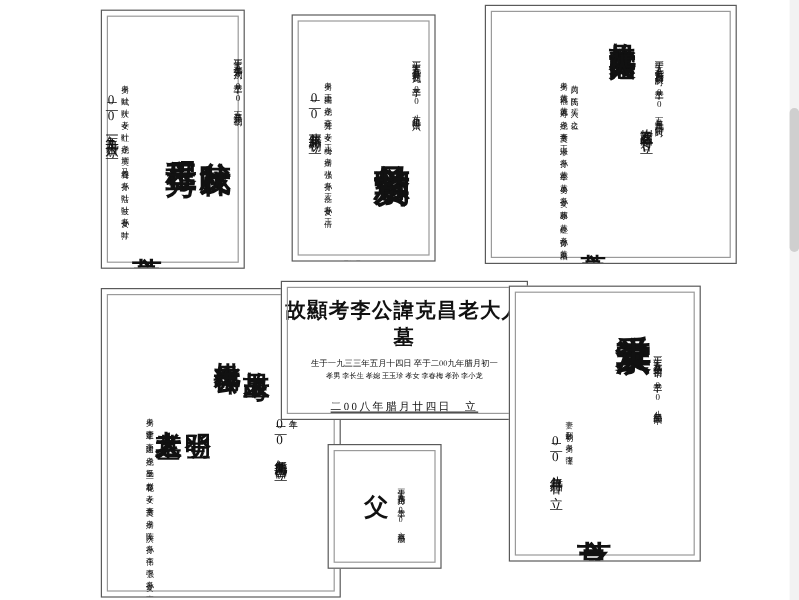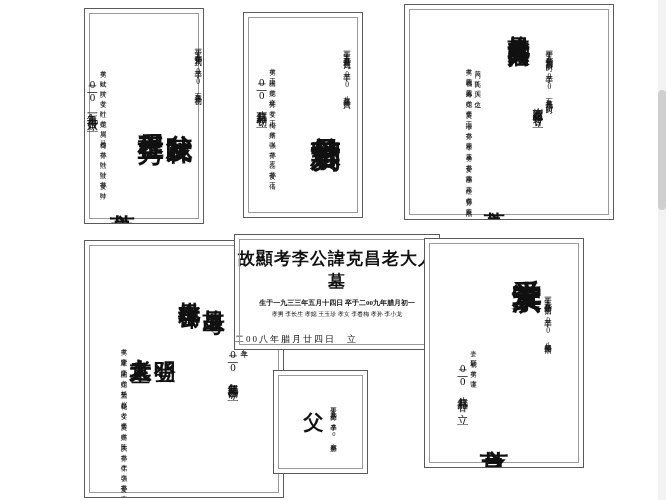--- a/index.html
+++ b/index.html
@@ -57,27 +57,27 @@
   .tiny2{ font-size:6.5px; line-height:1.05;}
   .date{ font-size:11px; }
 
   
   .htitle{
     text-align:center;
     font-size:17px;font-weight:700;color:#111;
     margin-top:12px;letter-spacing:1px;
   }
   .hline{
-    text-align:center;font-size:7px;color:#111;margin-top:6px;line-height:1.35;font-weight:bold;
+    text-align:center;font-size:7px;color:#111;margin-top:6px;line-height:1.35;
   }
   .hline2{
     text-align:center;font-size:6px;color:#111;margin-top:3px;line-height:1.3;
   }
   .hfoot{
-    font-size:9px;color:#111;margin-top:14px;letter-spacing:2px;
+    text-align:center;font-size:9px;color:#111;margin-top:14px;letter-spacing:2px;text-decoration:underline;
   }
   .names-v{
     position:absolute;left:0;top:0;right:0;bottom:0;
     display:flex;flex-direction:row-reverse;align-items:center;justify-content:center;
     padding:8px;box-sizing:border-box;
   }
 </style>
 </head>
 <body>
 

